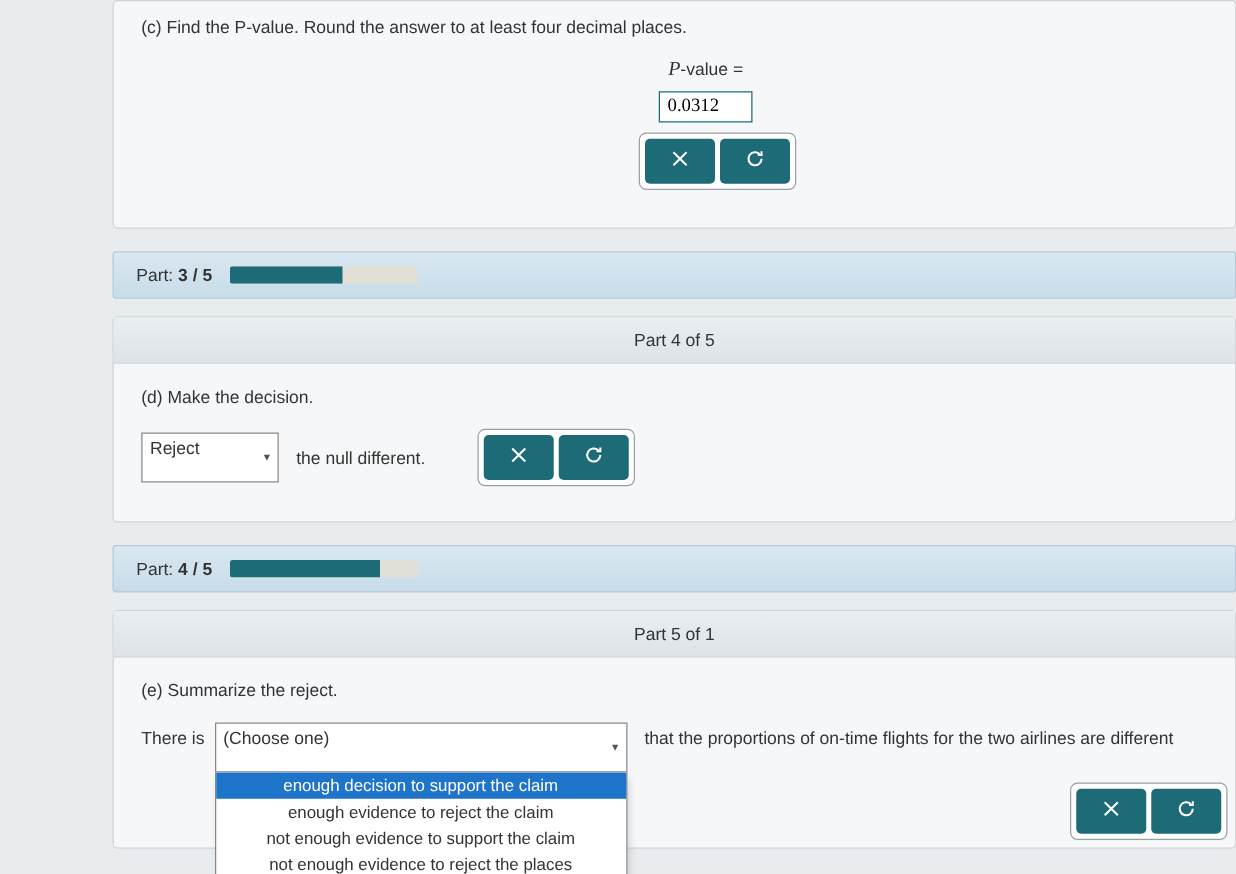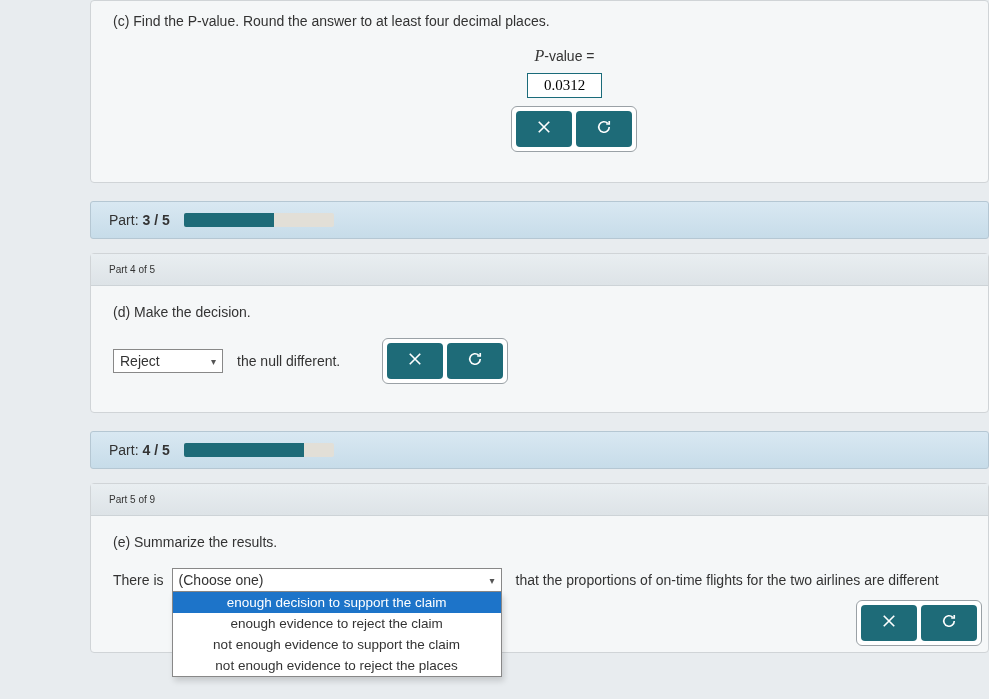--- a/index.html
+++ b/index.html
@@ -47,21 +47,21 @@
     flex-direction: column;
   }
   .var-italic { font-style: italic; font-family: Georgia, serif; font-size: 16px; }
   .text-input {
     border: 1px solid #1a6b7a;
     background: #fff;
     padding: 3px 6px;
     font-size: 15px;
     font-family: Georgia, serif;
     width: 75px;
-    text-align: center;
+    text-align: left;
   }
   .btn-group {
     display: inline-flex;
     border: 1px solid #9aa1a6;
     border-radius: 6px;
     background: #fff;
     padding: 4px;
     gap: 4px;
     margin-left: 18px;
   }
@@ -105,27 +105,28 @@
     position: relative;
   }
   .progress-fill {
     height: 100%;
     background: #1e6b78;
   }
   .subpart-header {
     background: linear-gradient(#e9eef1, #dde3e7);
     border-bottom: 1px solid #cdd3d7;
     padding: 10px 18px;
-    font-size: 10px;
-    color: #333;
+    font-size: 14px;
+    color: #333;
+    text-align: center;
   }
   .select-box {
     border: 1px solid #888;
     background: #fff;
-    padding: 3px 22px 3px 6px;
+    padding: 3px 22px 19px 6px;
     font-size: 14px;
     min-width: 110px;
     position: relative;
     cursor: pointer;
     display: inline-flex;
     align-items: center;
   }
   .select-box::after {
     content: "▾";
     position: absolute;
@@ -258,24 +259,24 @@
   <div class="progress-header">
     <span class="label">
       <span>Part: </span><span class="bold">4</span><span class="bold"> / </span><span class="bold">5</span>
     </span>
     <div class="progress-bar">
       <div class="progress-fill" style="width:80%"></div>
     </div>
   </div>
 
   <div class="section last">
-    <div class="subpart-header">Part 5 of 9</div>
+    <div class="subpart-header">Part 5 of 1</div>
     <div class="section-body" style="overflow:visible;">
       <div class="question-label">
-        <span>(e) </span><span>Summarize the results.</span>
+        <span>(e) </span><span>Summarize the reject.</span>
       </div>
       <div class="inline-row" style="align-items:flex-start;">
         <span style="padding-top:4px;">There is</span>
         <div class="dropdown-wrap">
           <div class="select-box wide-select">
             <span>(Choose one)</span>
           </div>
           <div class="dropdown-menu">
             <div class="opt selected">enough decision to support the claim</div>
             <div class="opt">enough evidence to reject the claim</div>

